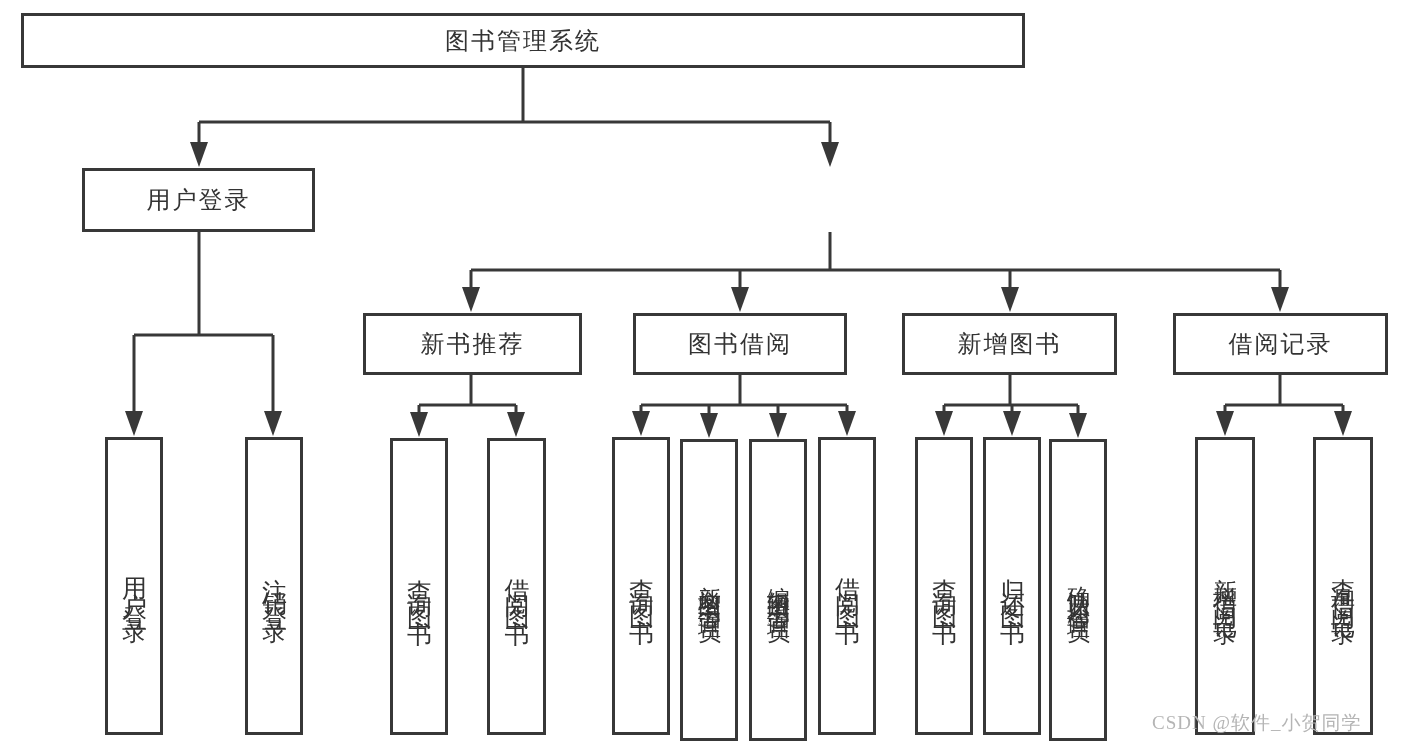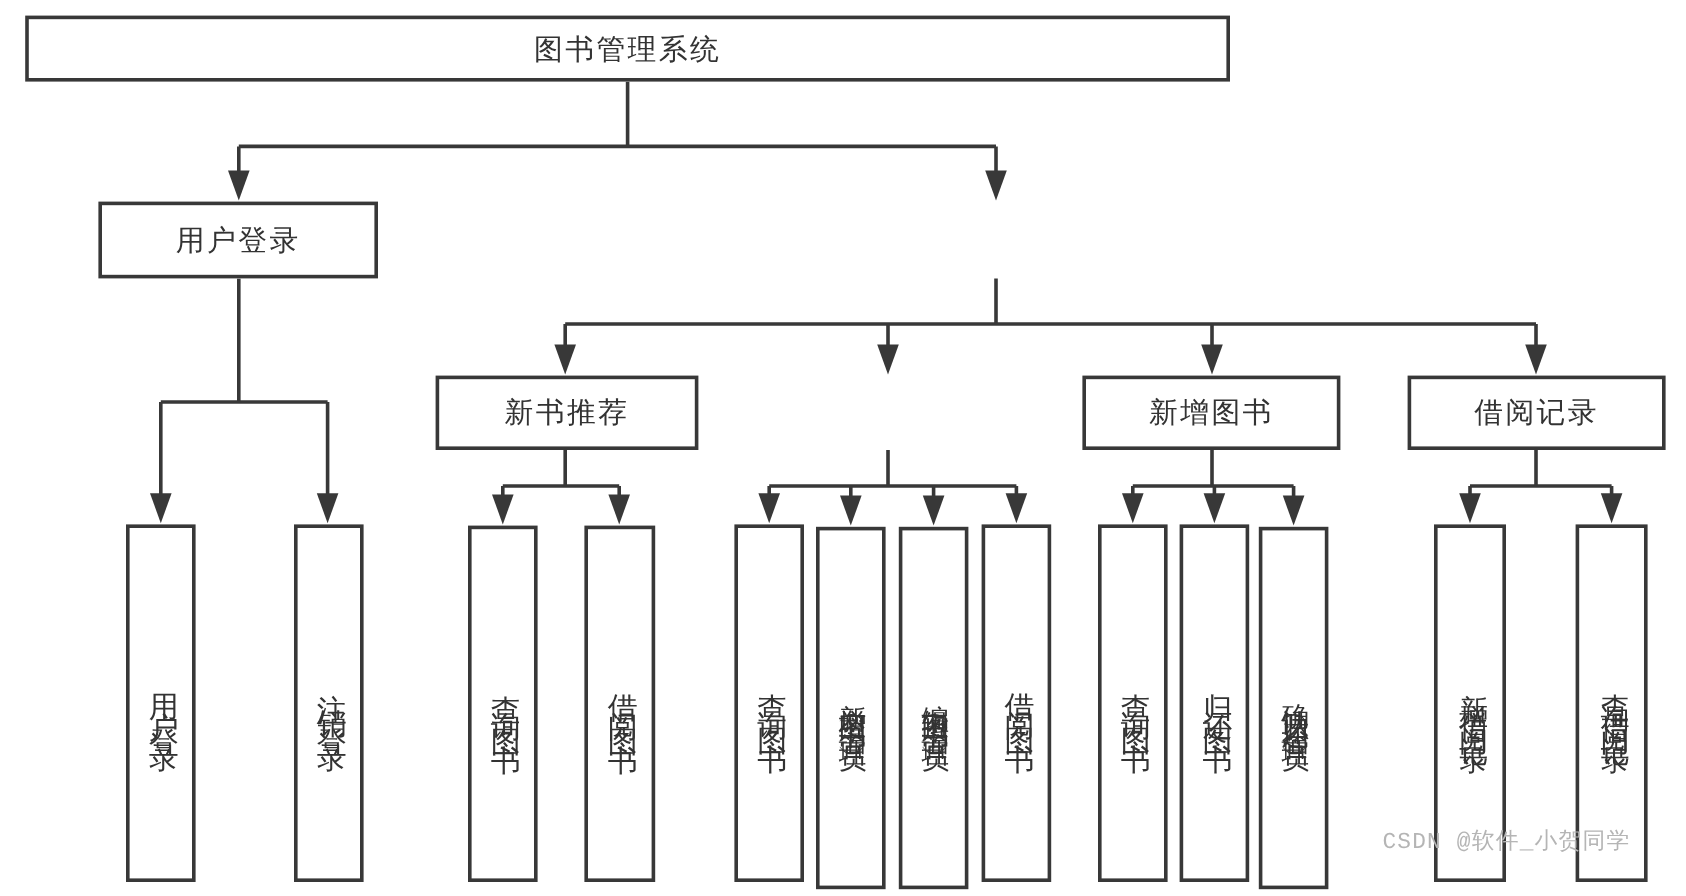--- a/index.html
+++ b/index.html
@@ -1,35 +1,35 @@
 <!DOCTYPE html>
 <html><head>
 <meta charset="utf-8">
 <style>
   html,body{margin:0;padding:0;background:#ffffff;}
   #canvas{
     position:relative;width:1405px;height:747px;background:#ffffff;
-    font-family:Liberation Mono, monospace;overflow:hidden;
+    font-family:Liberation Serif, serif;overflow:hidden;
   }
   #connectors{position:absolute;left:0;top:0;}
   .node{
     position:absolute;box-sizing:border-box;border:3px solid #383838;
     background:#ffffff;color:#333333;
     display:flex;align-items:center;justify-content:center;
     text-align:center;
   }
   .h-node{font-size:24px;letter-spacing:2px;white-space:nowrap;}
   .v-node{
     writing-mode:vertical-rl;text-orientation:mixed;
     font-size:25px;letter-spacing:14px;line-height:58px;
   }
   .v-node.med{font-size:24px;letter-spacing:9px;}
   .v-node.tight{font-size:23px;letter-spacing:5px;}
   #watermark{
-    position:absolute;left:1152px;top:688px;
+    position:absolute;left:1152px;top:710px;
     font-size:19px;color:#b5b5b5;letter-spacing:1px;white-space:nowrap;
   }
 </style>
 </head>
 <body>
 
 <div id="canvas">
 
   <svg id="connectors" width="1405" height="747" viewBox="0 0 1405 747" aria-hidden="true">
     <path fill="none" stroke="#383838" stroke-width="3" d="
@@ -61,20 +61,21 @@
       <polygon points="1216,411 1234,411 1225,436"></polygon>
       <polygon points="1334,411 1352,411 1343,436"></polygon>
     </g>
   </svg>
 
   <div class="node h-node" style="left:21px;top:13px;width:1004px;height:55px;">图书管理系统</div>
 
   <div class="node h-node" style="left:82px;top:168px;width:233px;height:64px;">用户登录</div>
 
   <div class="node h-node" style="left:363px;top:313px;width:219px;height:62px;">新书推荐</div>
+  <div class="node h-node" style="left:633px;top:313px;width:214px;height:62px;">图书借阅</div>
   <div class="node h-node" style="left:902px;top:313px;width:215px;height:62px;">新增图书</div>
   <div class="node h-node" style="left:1173px;top:313px;width:215px;height:62px;">借阅记录</div>
 
   <div class="node v-node" style="left:105px;top:437px;width:58px;height:298px;">用户登录</div>
   <div class="node v-node" style="left:245px;top:437px;width:58px;height:298px;">注销登录</div>
 
   <div class="node v-node" style="left:390px;top:438px;width:58px;height:297px;">查询图书</div>
   <div class="node v-node" style="left:487px;top:438px;width:59px;height:297px;">借阅图书</div>
 
   <div class="node v-node" style="left:612px;top:437px;width:58px;height:298px;">查询图书</div>

